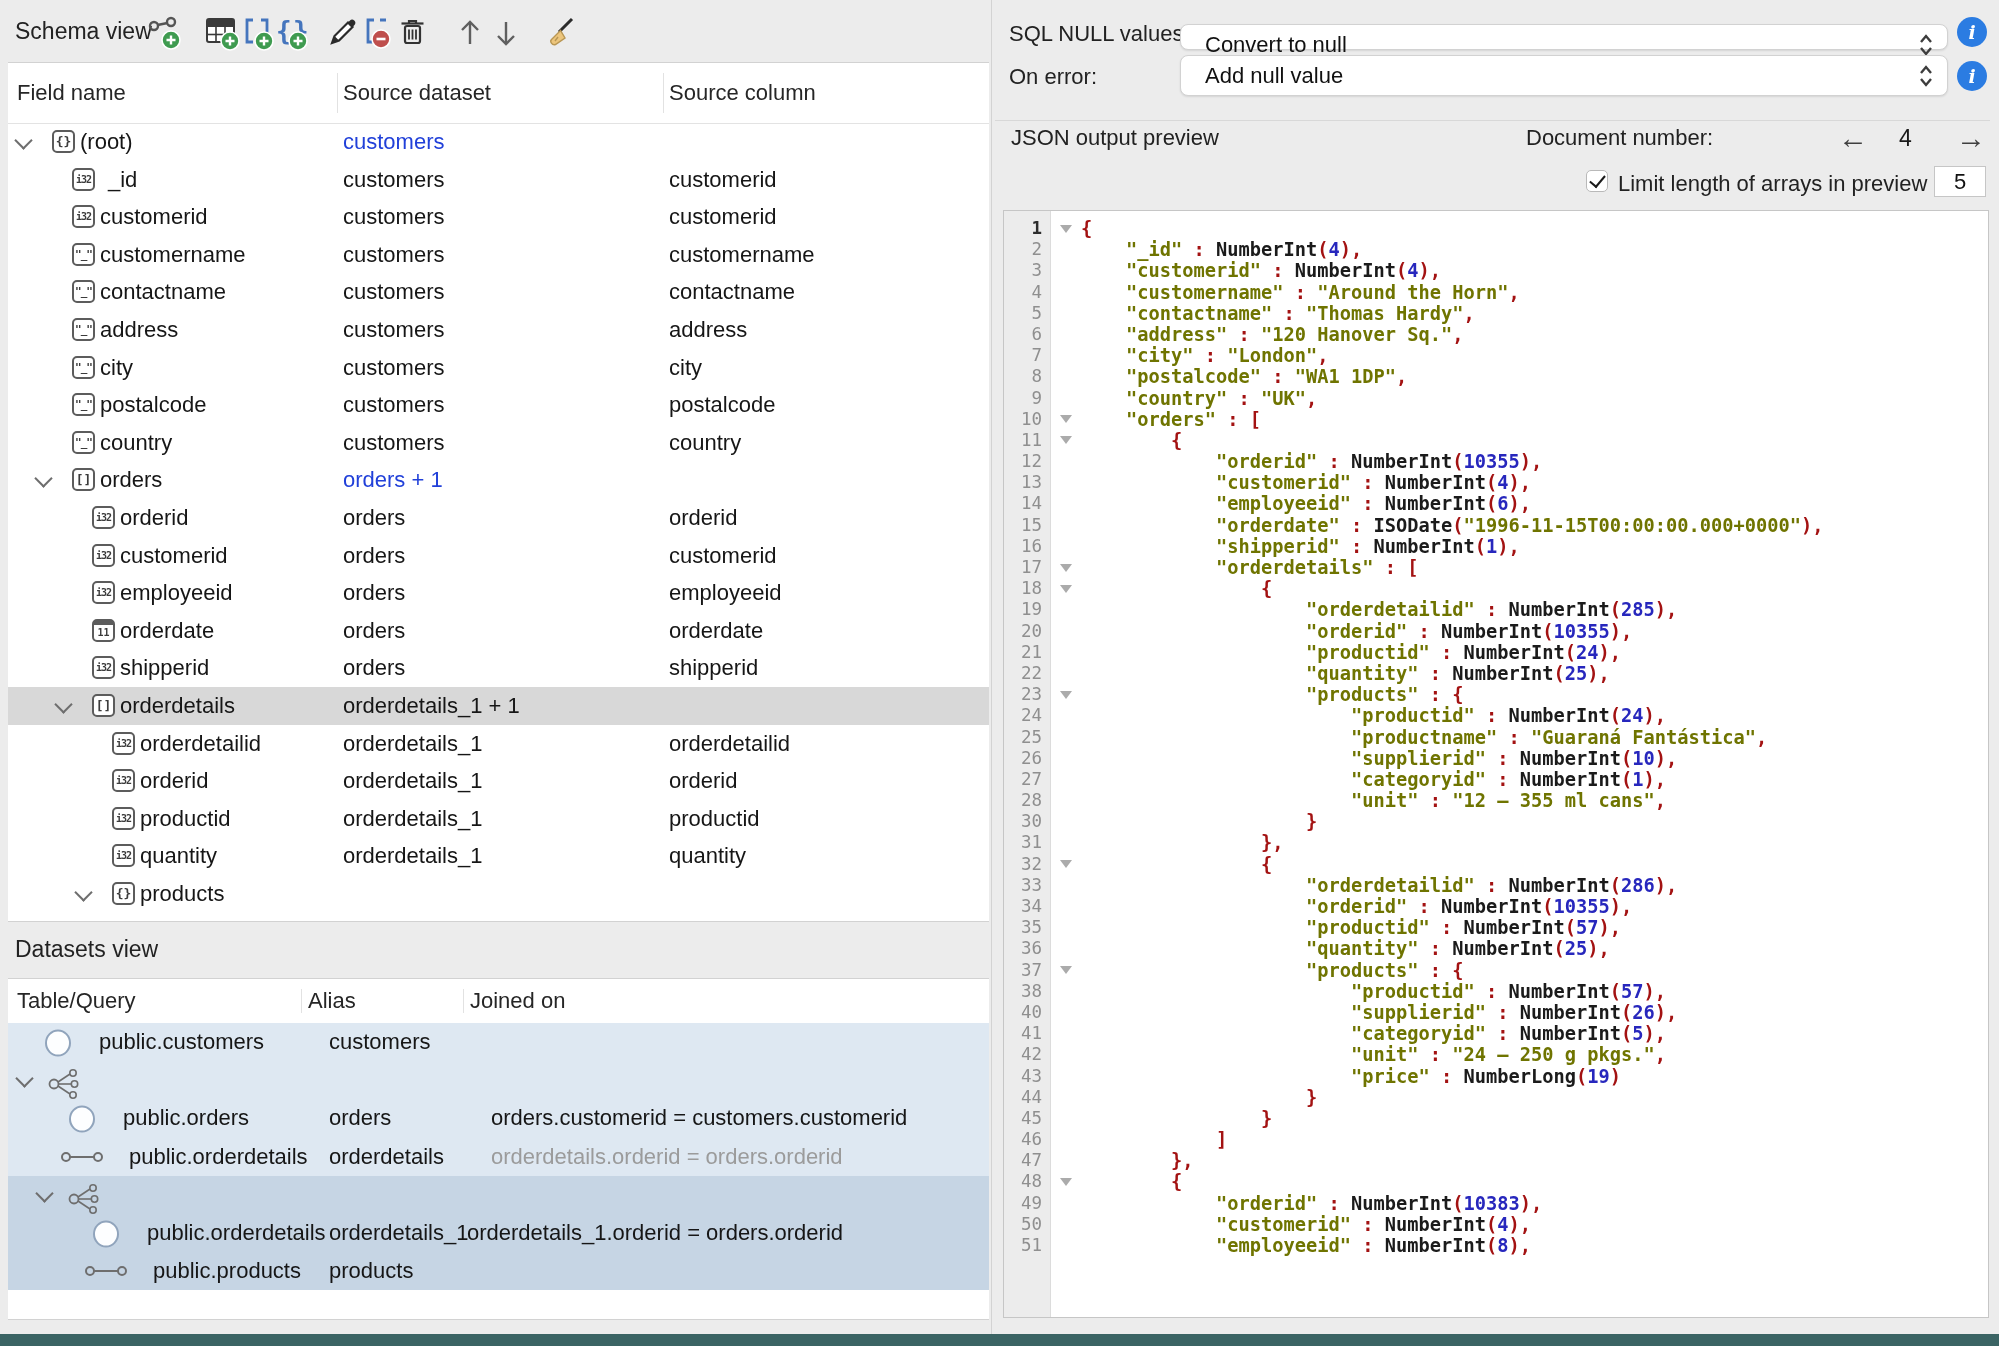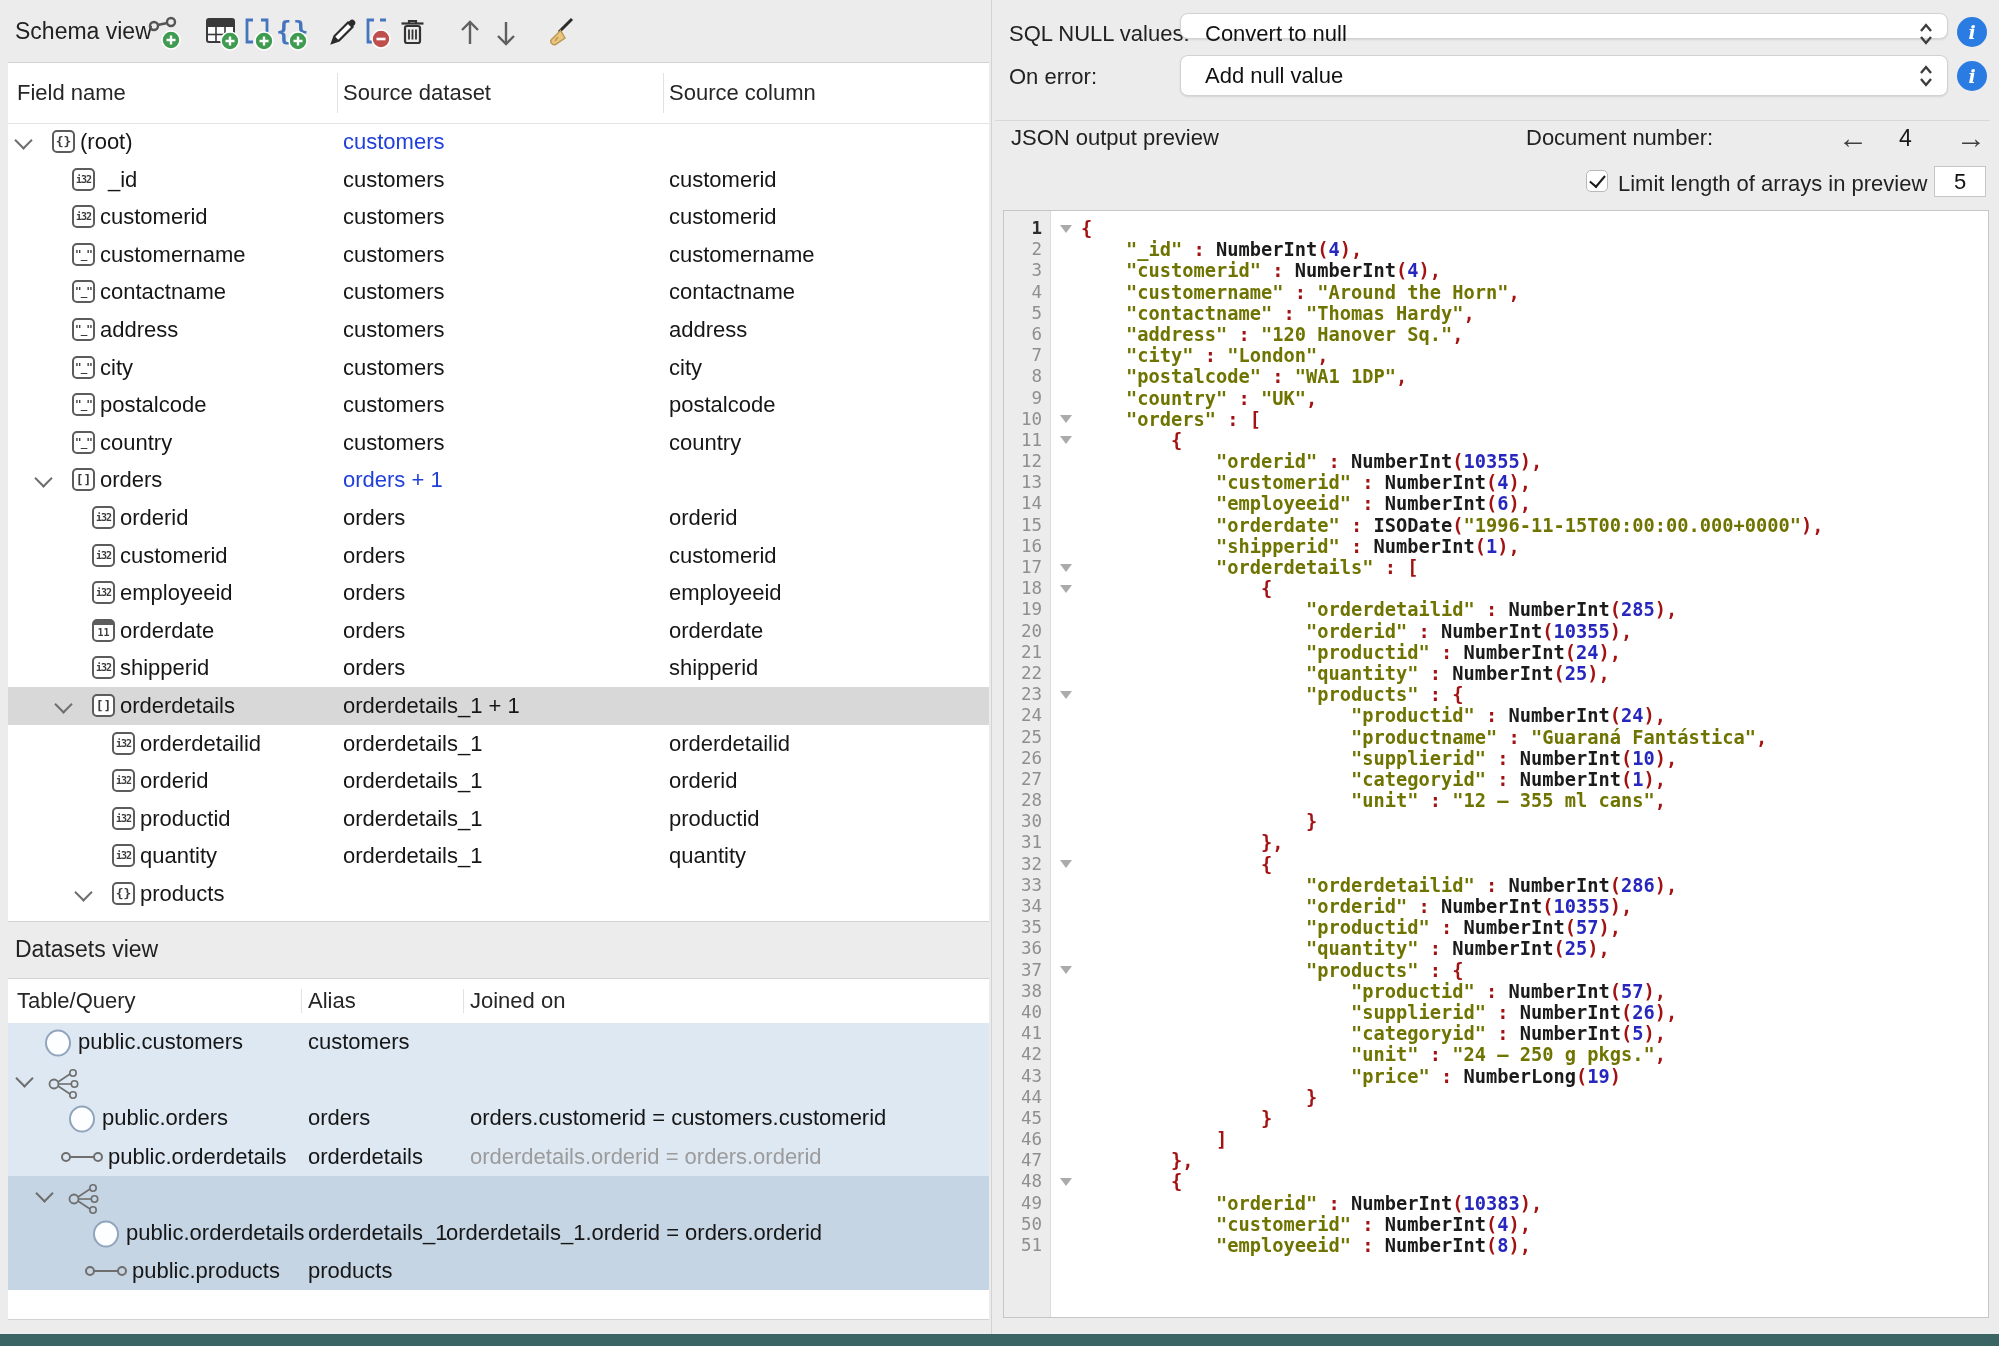--- a/index.html
+++ b/index.html
@@ -33,21 +33,21 @@
   .ticon.date{font-size:10px;border-top:6px solid #5c5c5c;}
   
   #datasets-label{position:absolute;left:15px;top:920px;height:58px;line-height:58px;font-size:23px;color:#222;}
   #datasets-area{position:absolute;left:8px;top:978px;width:981px;height:340px;background:#fff;border-top:1px solid #d2d2d2;border-bottom:1px solid #d2d2d2;}
   #dataset-rows{position:absolute;left:0;top:44px;right:0;}
   .dhead{height:44px;position:relative;border-bottom:1px solid #ececec;}
   .dhead .hcell{height:44px;line-height:44px;}
   .drow{position:relative;height:38.2px;}
   .drow.light{background:#dee8f2;}
   .drow.dark{background:#c6d5e4;}
-  .drow .cell{line-height:38.2px;}
+  .drow .cell{line-height:38.2px;margin-left:21px;}
   .drow .cell.muted{color:#9b9b9b;}
   .dicon{position:absolute;top:6px;}
   
   #vdivider{position:absolute;left:991px;top:0;width:1px;height:1334px;background:#d3d3d3;}
   .rlabel{position:absolute;font-size:22px;color:#222;white-space:nowrap;}
   .select{position:absolute;background:#fff;border:1px solid #d2d2d2;border-radius:8px;box-shadow:0 1px 2px rgba(0,0,0,.10);box-sizing:border-box;}
   .select .val{position:absolute;left:24px;top:0;bottom:0;line-height:39px;font-size:22px;color:#111;}
   .select svg{position:absolute;right:12px;top:7px;}
   .info-btn{position:absolute;width:30px;height:30px;border-radius:50%;background:#2b7ce2;color:#fff;
             font-family:"DejaVu Serif",serif;font-style:italic;font-weight:bold;font-size:19px;line-height:30px;text-align:center;}
@@ -365,21 +365,21 @@
             </svg></span>
           <span class="cell" style="left: 124px;">public.products</span>
           <span class="cell" style="left: 300px;">products</span>
         </div>
       </div>
   </div>
 
   <div id="vdivider"></div>
 
   <span class="rlabel" style="left:1009px;top:21px">SQL NULL values:</span>
-  <div class="select" style="left:1180px;top:13px;width:768px;height:26px">
+  <div class="select" style="left:1180px;top:24px;width:768px;height:26px">
     <span class="val">Convert to null</span>
     <svg width="18" height="26" viewBox="0 0 18 26">
       <path d="M4 10l5-6 5 6" fill="none" stroke="#3d3d3d" stroke-width="2.4"></path>
       <path d="M4 16l5 6 5-6" fill="none" stroke="#3d3d3d" stroke-width="2.4"></path>
     </svg>
   </div>
   <div class="info-btn" style="left:1957px;top:17px">i</div>
 
   <span class="rlabel" style="left:1009px;top:64px">On error:</span>
   <div class="select" style="left:1180px;top:55px;width:768px;height:41px">

